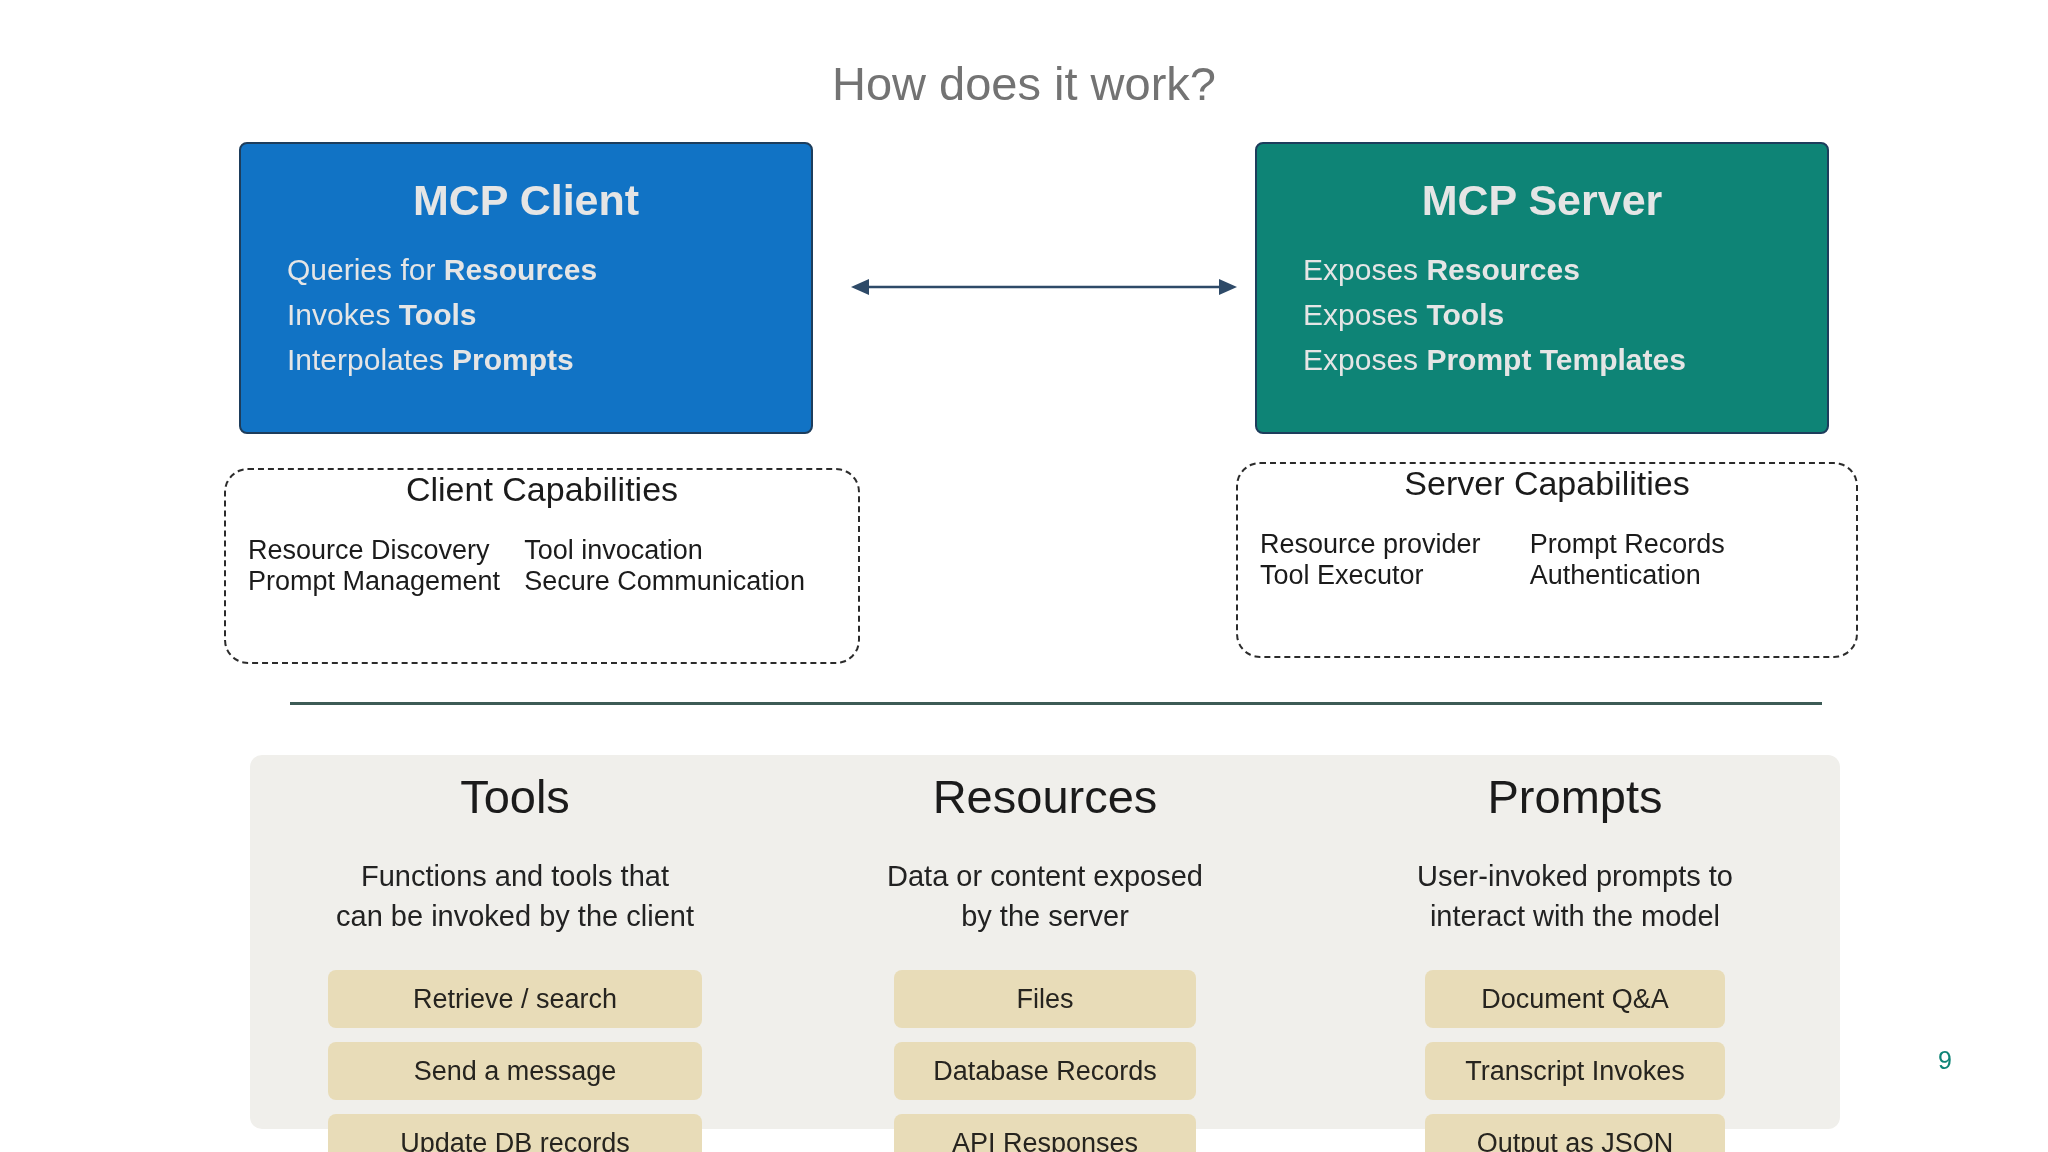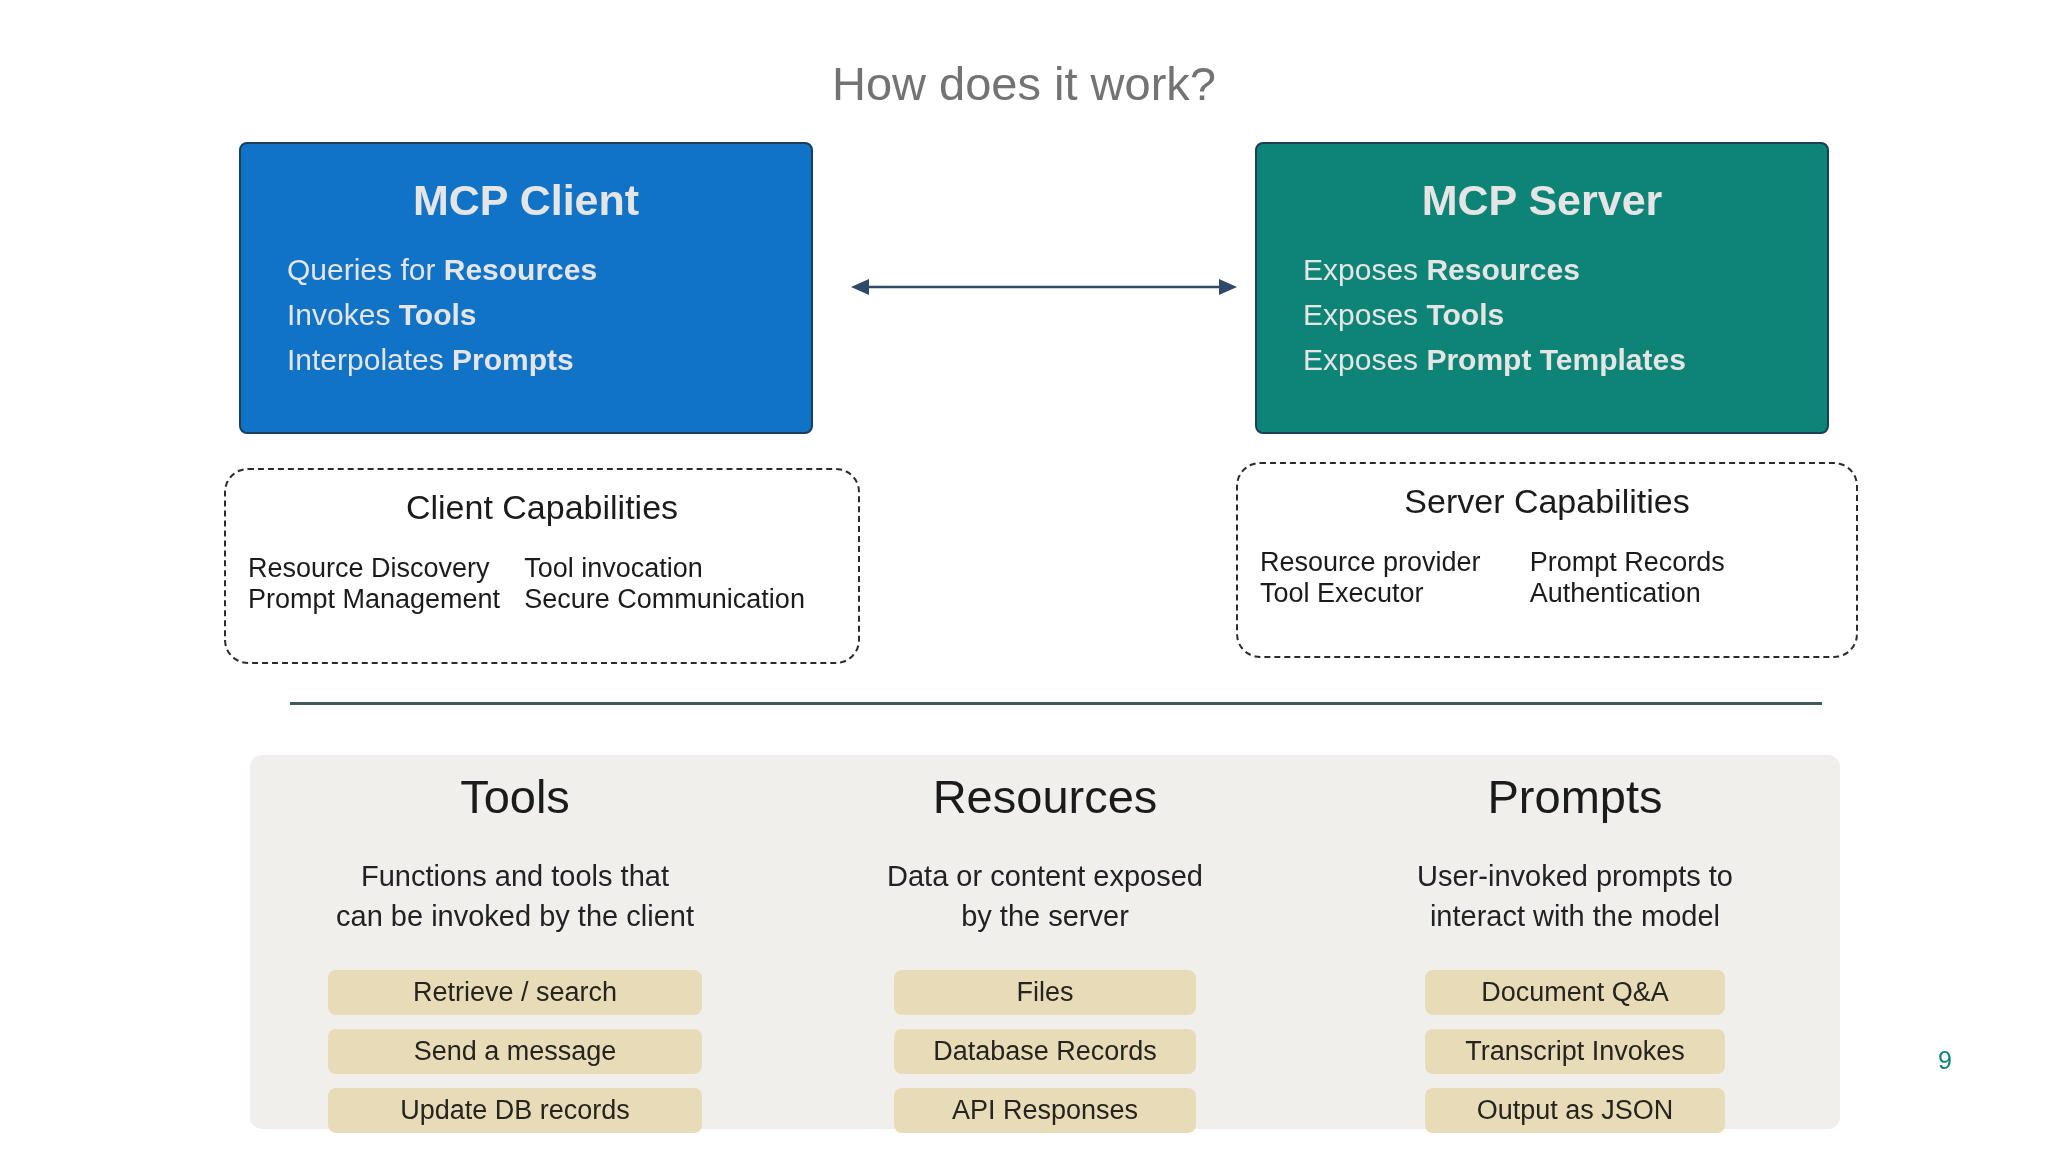--- a/index.html
+++ b/index.html
@@ -31,21 +31,21 @@
   
   .arrow-svg { position:absolute; left:849px; top:271px; }
 
   
   .cap-box {
     position:absolute; box-sizing:border-box;
     border:2px dashed #2b2b2b; border-radius:24px; background:#ffffff;
   }
   .cap-box.client-cap { left:224px; top:468px; width:636px; height:196px; }
   .cap-box.server-cap { left:1236px; top:462px; width:622px; height:196px; }
-  .cap-title { text-align:center; font-size:34px; font-weight:400; margin-top:18px; }
+  .cap-title { text-align:center; font-size:34px; font-weight:400; }
   .cap-grid {
     display:grid; grid-template-columns:1fr 1.15fr; 
     margin-top:26px; padding:0 16px 0 22px; font-size:27px;
   }
 
   
   .divider {
     position:absolute; left:290px; top:702px; width:1532px; height:3px;
     background:#3d5b56;
   }
@@ -56,21 +56,21 @@
     background:#f0efeb; border-radius:12px; display:flex;
   }
   .panel-col { flex:1; display:flex; flex-direction:column; align-items:center; }
   .panel-title { font-size:47px; font-weight:400; margin-top:14px; color:#1b1b1b; }
   .panel-desc {
     font-size:29px; line-height:40px; text-align:center; white-space:pre-line;
     margin-top:32px; color:#222222;
   }
   .panel-buttons { margin-top:34px; display:flex; flex-direction:column; gap:14px; align-items:center; }
   .panel-btn {
-    height:45px; background:#e8dcb8; border-radius:8px;
+    height:58px; background:#e8dcb8; border-radius:8px;
     display:flex; align-items:center; justify-content:center;
     font-size:27px; color:#26241f;
   }
   .panel-col:nth-child(1) .panel-btn { width:374px; }
   .panel-col:nth-child(2) .panel-btn { width:302px; }
   .panel-col:nth-child(3) .panel-btn { width:300px; }
 
   
   .page-number {
     position:absolute; left:1938px; top:1046px; font-size:25px; color:#0e8476;

